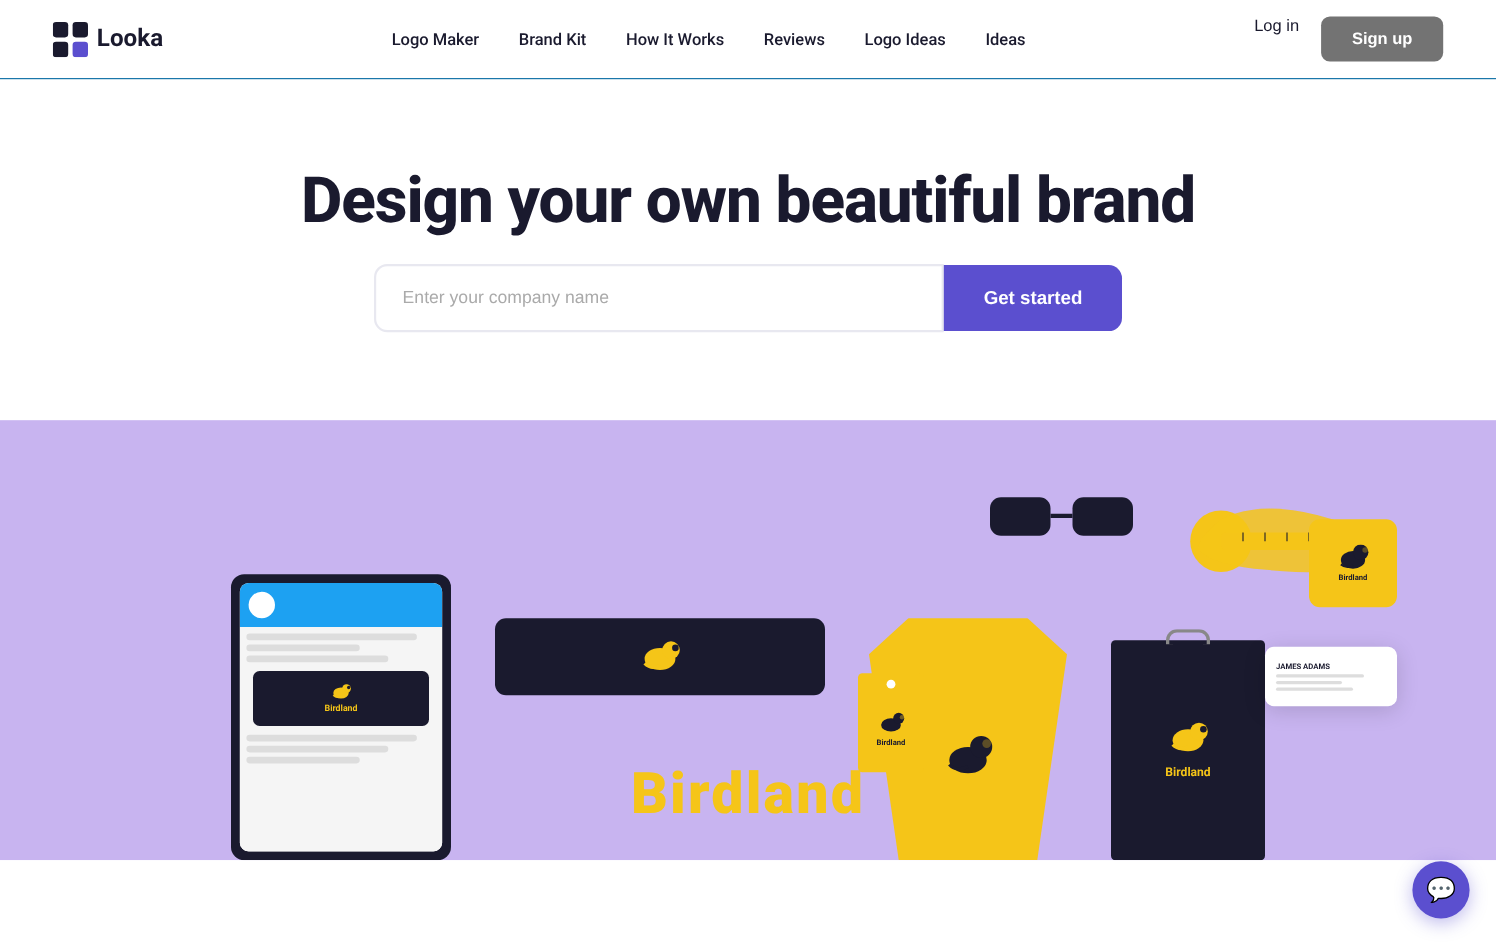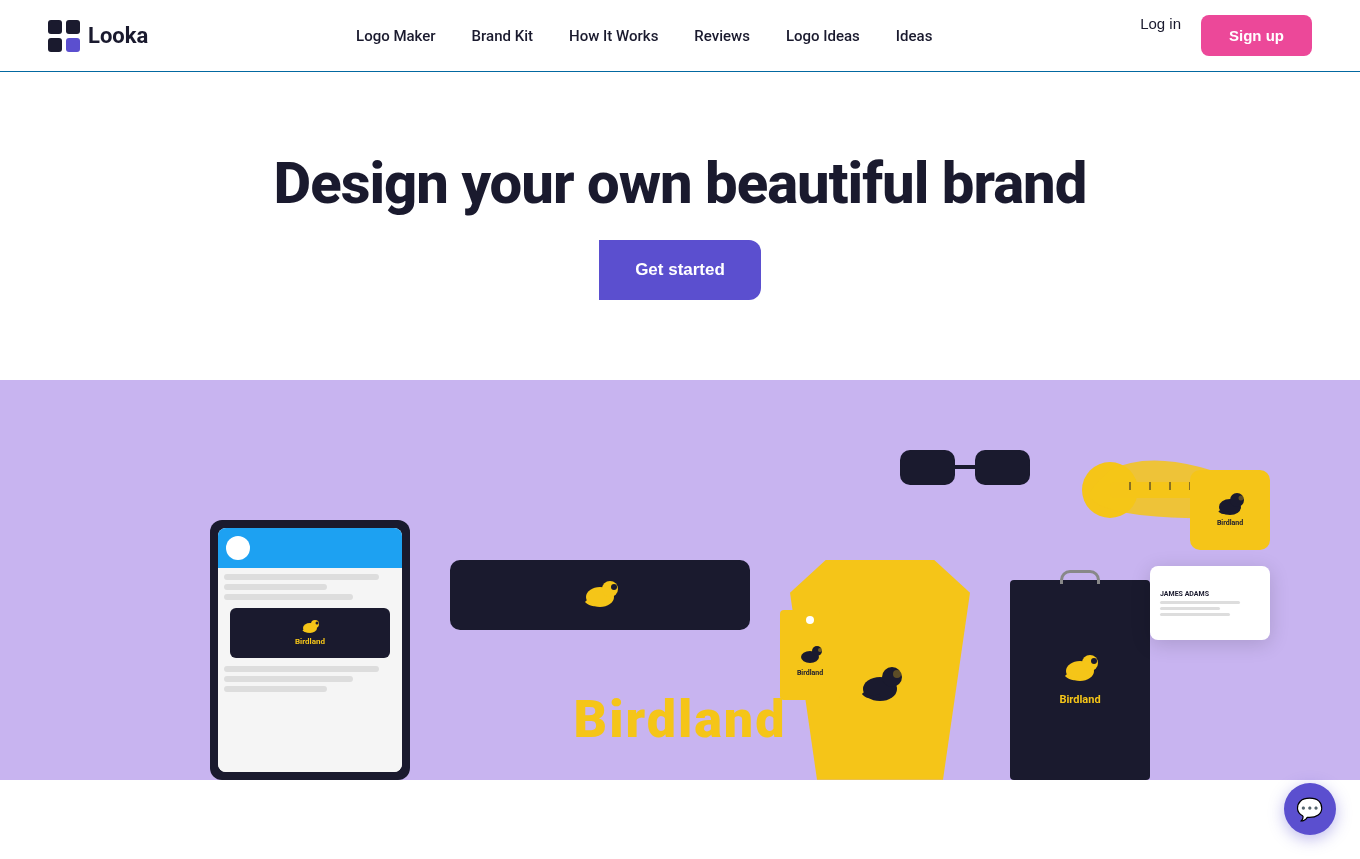--- a/index.html
+++ b/index.html
@@ -68,21 +68,21 @@
     .btn-login {
       background: none;
       border: none;
       font-size: 15px;
       font-weight: 500;
       color: #1a1a2e;
       cursor: pointer;
     }
 
     .btn-signup {
-      background: #ec4899;
+      background: #737373;
       color: #fff;
       border: none;
       padding: 12px 28px;
       border-radius: 8px;
       font-size: 15px;
       font-weight: 600;
       cursor: pointer;
     }
 
     
@@ -346,21 +346,21 @@
     }
 
     .sunglasses-svg {
       width: 130px;
       height: 50px;
     }
 
     
     .mockup-card {
       width: 120px;
-      height: 74px;
+      height: 54px;
       background: #fff;
       border-radius: 8px;
       position: absolute;
       right: 90px;
       bottom: 140px;
       box-shadow: 0 4px 20px rgba(0,0,0,0.15);
       display: flex;
       flex-direction: column;
       align-items: flex-start;
       justify-content: center;
@@ -472,20 +472,21 @@
 
   <div class="nav-auth">
     <button class="btn-login">Log in</button>
     <button class="btn-signup">Sign up</button>
   </div>
 </nav>
 
 <section class="hero">
   <h1 class="hero-title">Design your own beautiful brand</h1>
   <div class="hero-form">
+    <input class="hero-input" type="text" placeholder="Enter your company name" style="">
     <button class="btn-get-started">Get started</button>
   </div>
 </section>
 
 <section class="brand-section">
 
   <div class="mockup-sunglasses">
     <svg class="sunglasses-svg" viewBox="0 0 130 50">
       <rect x="0" y="10" width="55" height="35" rx="10" fill="#1a1a2e"></rect>
       <rect x="75" y="10" width="55" height="35" rx="10" fill="#1a1a2e"></rect>

